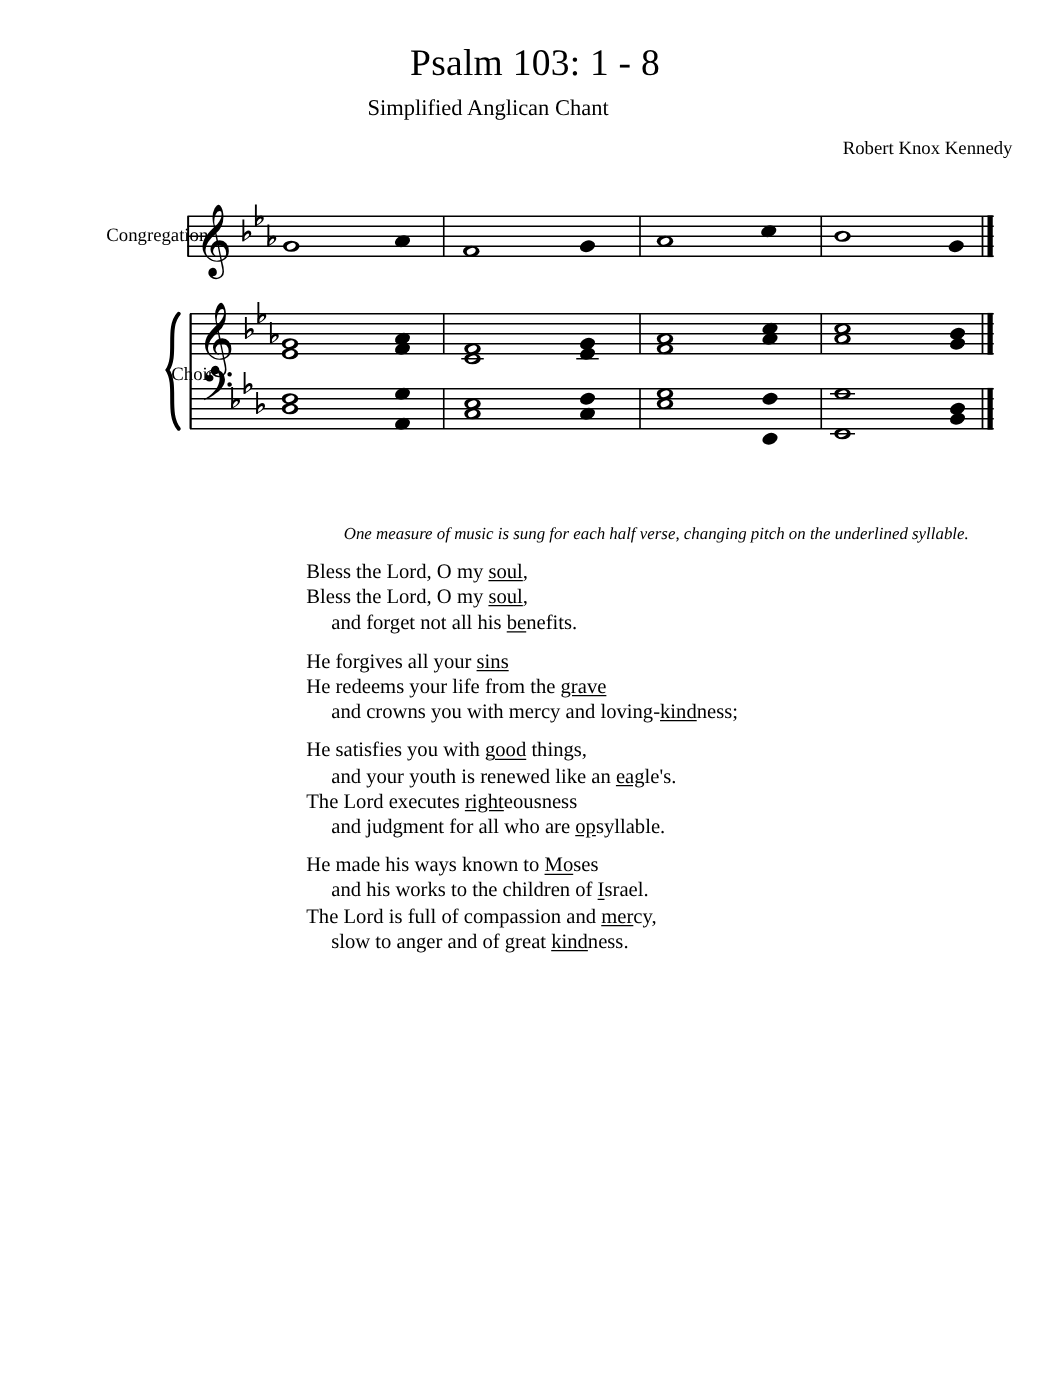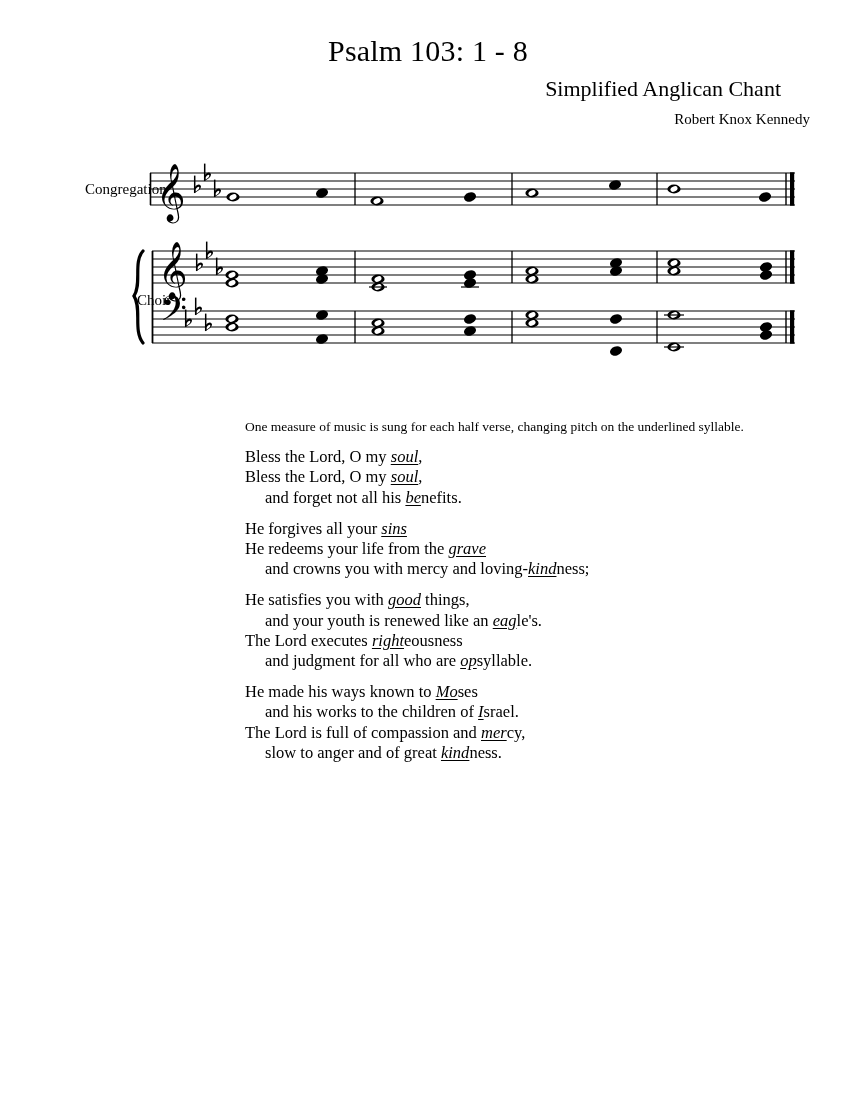--- a/index.html
+++ b/index.html
@@ -16,22 +16,22 @@
   }
 
   
   #title {
     position: absolute; left: 0; top: 34px; width: 850px;
     text-align: center;
     font-size: 30px; font-weight: normal; letter-spacing: .2px; padding-left: 6px;
   }
   #subtitle {
     position: absolute; left: 0; top: 76px; width: 781px;
-    text-align: right;
-    font-size: 22px; font-weight: normal;
+    text-align: center;
+    font-size: 18px; font-weight: normal;
   }
   #composer {
     position: absolute; right: 40px; top: 111px;
     font-size: 15px; text-align: right; font-family: Liberation Serif, serif;
   }
 
   
   #score { position: absolute; left: 0; top: 0; width: 850px; height: 400px; }
   #score svg { display: block; }
 
@@ -44,32 +44,34 @@
   #label-congregation { left: 38px; top: 181px; }
   #label-choir { left: 90px; top: 292px; }
 
   
   #lyrics {
     position: absolute;
     left: 245px; top: 419px;
     width: 560px;
   }
   .instruction {
+    font-style: italic;
     font-size: 13.5px;
     margin: 0 0 12px 0;
     line-height: 1.2;
+    text-align: center;
   }
   .stanza { margin: 0 0 11px 0; }
   .ln {
     font-size: 16.5px;
     line-height: 20.2px;
     white-space: pre;
   }
   .ln.indent { padding-left: 20px; }
-  .u { text-decoration: underline; text-underline-offset: 1.5px; font-style: italic; }
+  .u { text-decoration: underline; text-underline-offset: 1.5px; }
 </style>
 </head>
 <body>
 
 <div id="title">Psalm 103: 1 - 8</div>
 <div id="subtitle">Simplified Anglican Chant</div>
 <div id="composer">Robert Knox Kennedy</div>
 
 <div id="score">
 <svg width="850" height="400" viewBox="0 0 850 400" xmlns="http://www.w3.org/2000/svg">

